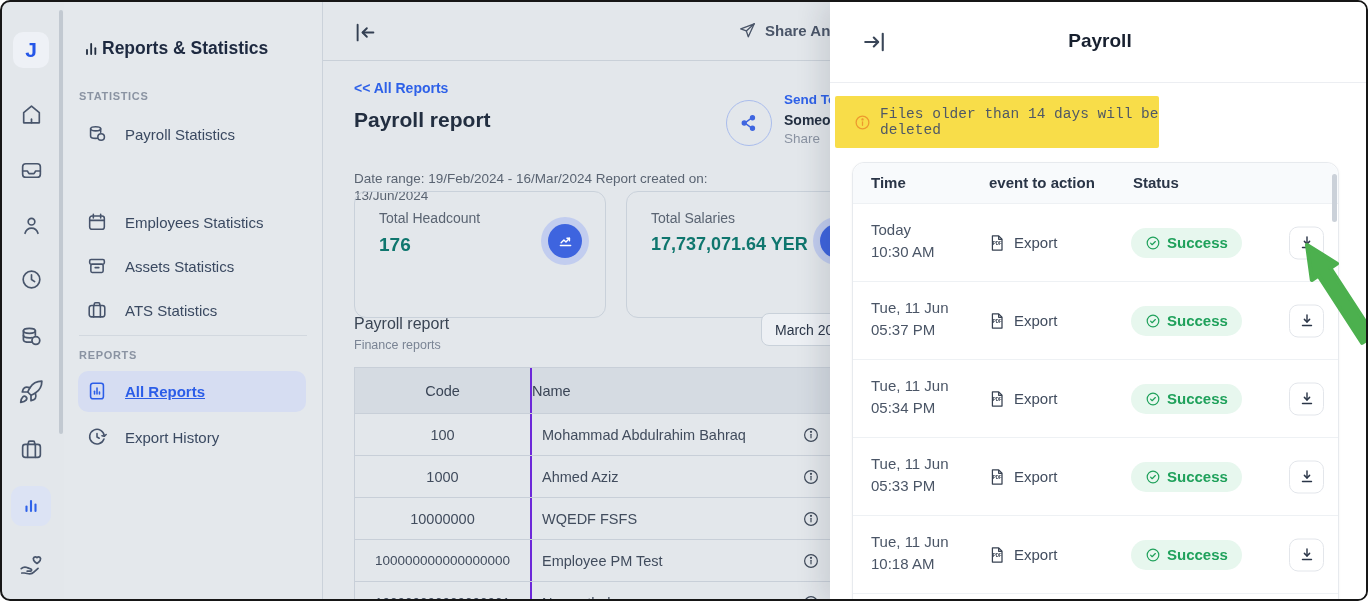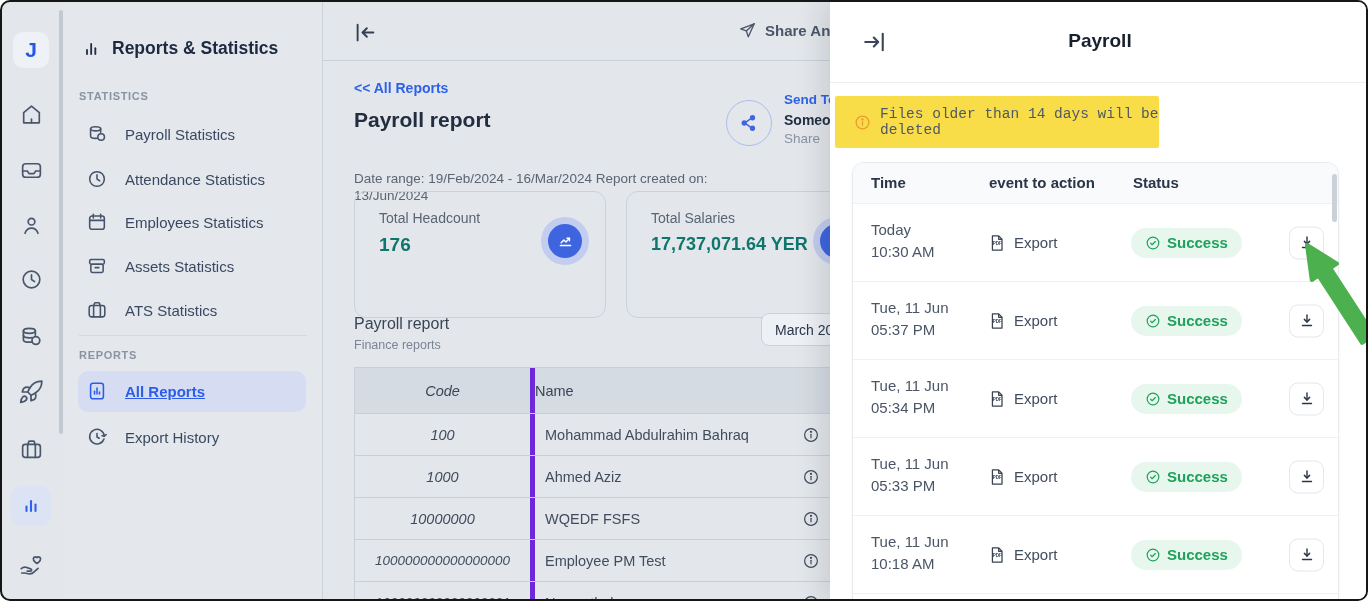--- a/index.html
+++ b/index.html
@@ -10,21 +10,21 @@
   svg{display:block;}
   
   .rail{position:absolute;left:0;top:0;width:58px;height:100%;}
   .logo-tile{position:absolute;left:11px;top:30px;width:36px;height:36px;border-radius:10px;background:#EEF1F6;
              display:flex;align-items:center;justify-content:center;color:#2456E8;font-size:21px;font-weight:800;}
   .rail-btn{position:absolute;left:16px;width:26px;height:26px;color:#49566C;}
   .rail-active{position:absolute;left:9px;width:40px;height:40px;border-radius:11px;background:#DCE3F4;color:#2F62E9;}
   .rail-scroll{position:absolute;left:57px;top:8px;width:4px;height:424px;border-radius:2px;background:#C2C9D1;}
   
   .sidebar{position:absolute;left:62px;top:0;width:258px;height:100%;border-right:1px solid #CBD2DA;background:#E4E8EC;}
-  .sb-title{position:absolute;left:18px;top:36px;display:flex;align-items:center;gap:10px;color:#1D2940;
+  .sb-title{position:absolute;left:18px;top:36px;display:flex;align-items:center;color:#1D2940;
             font-size:17.5px;font-weight:700;}
   .sb-cat{position:absolute;left:15px;font-size:11px;font-weight:700;letter-spacing:.7px;color:#8A93A2;}
   .sb-item{position:absolute;left:22px;height:30px;display:flex;align-items:center;gap:17px;color:#3A4961;
            font-size:15px;font-weight:500;}
   .sb-item .ic{width:22px;height:22px;color:#46536B;}
   .sb-pill{position:absolute;left:14px;top:369px;width:228px;height:41px;border-radius:10px;background:#D6DDF2;}
   .sb-item.active{color:#2B5DE8;font-weight:700;text-decoration:underline;}
   .sb-item.active .ic{color:#2B5DE8;}
   .sb-div{position:absolute;left:15px;top:333px;width:228px;height:1px;background:#D2D8DF;}
   
@@ -42,22 +42,22 @@
   .halo .in{position:absolute;left:7px;top:7px;width:34px;height:34px;border-radius:50%;background:#3E64DF;color:#fff;
             display:flex;align-items:center;justify-content:center;font-weight:700;font-size:17px;}
   .sec-title{position:absolute;left:352px;top:313px;font-size:16px;color:#3A4554;}
   .sec-sub{position:absolute;left:352px;top:336px;font-size:12.5px;color:#7A8494;}
   .month-btn{position:absolute;left:759px;top:311px;width:130px;height:33px;border:1px solid #C9D1DA;border-radius:8px;
              background:#EDF0F4;display:flex;align-items:center;padding-left:13px;font-size:14px;color:#2A3547;
              box-sizing:border-box;white-space:nowrap;overflow:hidden;}
   .mtable{position:absolute;left:352px;top:365px;width:500px;border:1px solid #C8CFD8;box-sizing:border-box;}
   .mt-head{display:flex;height:45px;background:#D5DBE2;align-items:center;font-size:14.5px;color:#3A4556;}
   .mt-row{display:flex;height:41px;border-top:1px solid #C8CFD8;align-items:center;font-size:14.5px;color:#414C5D;position:relative;}
-  .col-code{width:175px;text-align:left;border-right:5px solid #6d28d9;align-self:stretch;display:flex;
-            align-items:center;justify-content:center;font-style:italic;}
+  .col-code{width:175px;text-align:left;border-right:2px solid #6d28d9;align-self:stretch;display:flex;
+            align-items:center;justify-content:center;}
   .col-name{padding-left:10px;flex:1;}
   .row-info{position:absolute;left:447px;top:50%;transform:translateY(-50%);width:18px;height:18px;color:#3F4A5A;}
   .topbar-share{position:absolute;left:736px;top:19px;display:flex;align-items:center;gap:8px;color:#4A5568;
                 font-size:15px;font-weight:600;white-space:nowrap;}
   
   .panel{position:absolute;left:828px;top:0;width:540px;height:601px;background:#FFFFFF;
          box-shadow:-10px 0 24px rgba(30,40,60,.12);}
   .p-title{position:absolute;left:0;top:28px;width:100%;text-align:center;font-size:19px;font-weight:700;color:#17202F;}
   .p-collapse{position:absolute;left:30px;top:26px;width:28px;height:28px;color:#3A4658;}
   .p-div{position:absolute;left:0;top:80px;width:100%;height:1px;background:#ECEEF2;}
@@ -176,29 +176,20 @@
       <span class="ic ico">
           <svg width="22" height="22" viewBox="0 0 24 24" fill="none" stroke="currentColor" stroke-width="1.7" stroke-linecap="round" stroke-linejoin="round">
             <ellipse cx="10.5" cy="6.3" rx="5.5" ry="2.3"></ellipse>
             <path d="M5 6.3v8.2c0 1.3 2.5 2.3 5.5 2.3.6 0 1.3 0 1.9-.1"></path>
             <path d="M16 6.3v3.9"></path>
             <circle cx="16.5" cy="15.3" r="3.6"></circle>
           </svg>
         </span>
       <span>Payroll Statistics</span>
     </div>
-    <div class="sb-item" style="top:162px">
-      <span class="ic ico">
-          <svg width="22" height="22" viewBox="0 0 24 24" fill="none" stroke="currentColor" stroke-width="1.7" stroke-linecap="round" stroke-linejoin="round">
-            <circle cx="12" cy="12" r="8"></circle>
-            <path d="M12 7.5V12l3 2"></path>
-          </svg>
-        </span>
-      <span>Attendance Statistics</span>
-    </div>
     <div class="sb-item" style="top:205px">
       <span class="ic ico">
           <svg width="22" height="22" viewBox="0 0 24 24" fill="none" stroke="currentColor" stroke-width="1.7" stroke-linecap="round" stroke-linejoin="round">
             <rect x="4" y="5.5" width="16" height="14.5" rx="2.5"></rect>
             <path d="M8 3.5v4M16 3.5v4M4 10.2h16"></path>
           </svg>
         </span>
       <span>Employees Statistics</span>
     </div>
     <div class="sb-item" style="top:249px">

